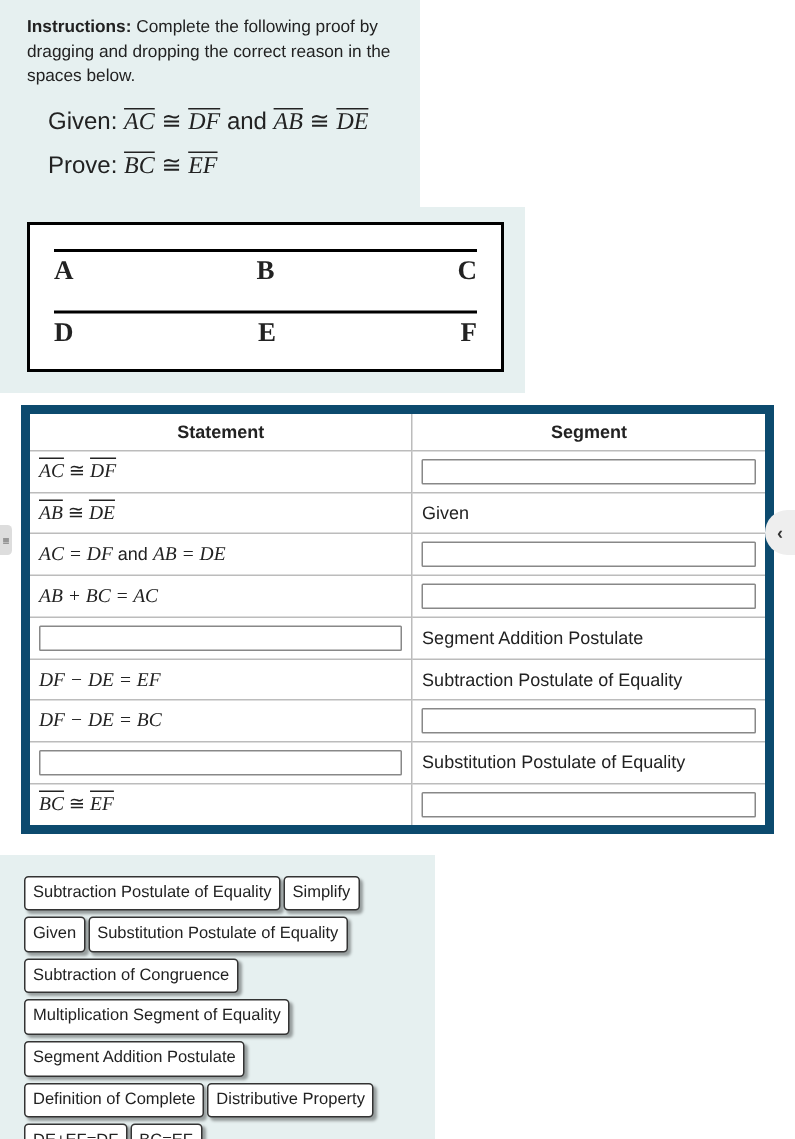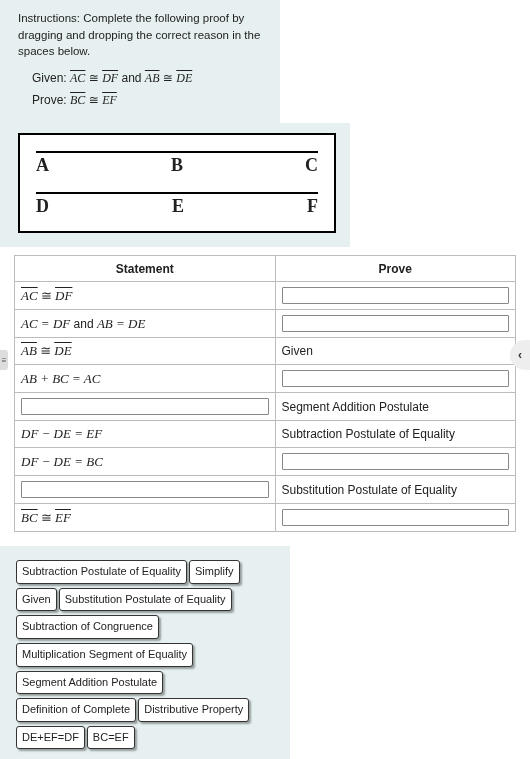--- a/index.html
+++ b/index.html
@@ -32,42 +32,42 @@
     border-radius: 15px 0 0 15px;
     display:flex;align-items:center;justify-content:center;
     font-size:12px;color:#333;font-weight:bold;
   }
   .top-panel {
     background: #e6f0f0;
     padding: 10px 12px 12px 18px;
     width: 280px;
   }
   .instructions { line-height: 1.45; font-size: 11.5px; }
-  .instructions b { font-weight: normal; margin-top: 18px; }
-  .givprove { margin-top:8px; padding-left:14px; font-size:12px; line-height:1.8;}
+  .instructions b { font-weight: bold; margin-top: 18px; }
+  .givprove { margin-top:8px; padding-left:14px; font-size:16px; line-height:1.8;}
   .ov { text-decoration: overline; font-style: italic; font-family: 'Times New Roman', serif;}
   .mi { font-style: italic; font-family: 'Times New Roman', serif; }
 
   .figure-wrap { padding: 10px 14px 14px 18px; background:#e6f0f0; width:350px;}
   .figure {
     border: 2px solid #000;
     background:#fff;
     padding: 12px 16px 14px 16px;
   }
   .seg {
     border-top: 2px solid #000;
     height: 0;
     margin: 4px 0 2px 0;
   }
   .labels { display:flex; justify-content:space-between; font-weight:bold; font-size:18px; font-family:'Times New Roman',serif;}
   .gap { height: 12px; }
 
   .proof-table {
     margin: 8px 14px 0 14px;
-    border: 1px solid #0c4a6e;
+    border: 6px solid #0c4a6e;
     border-collapse: collapse;
     width: calc(100% - 28px);
   }
   .proof-table th, .proof-table td {
     border: 1px solid #bcbcbc;
     padding: 5px 6px;
     font-size: 12px;
     vertical-align: middle;
     height: 26px;
   }
@@ -147,39 +147,39 @@
       <span>E</span>
       <span>F</span>
     </div>
   </div>
 </div>
 
 <table class="proof-table">
   <thead>
     <tr>
       <th class="stmt">Statement</th>
-      <th>Prove</th>
+      <th>Segment</th>
     </tr>
   </thead>
   <tbody id="proof-body">
       <tr>
         <td class="stmt"><span class="math"><span class="ov">AC</span> ≅ <span class="ov">DF</span></span></td>
         <td>
           <div class="dropzone"></div>
         </td>
       </tr>
       <tr>
-        <td class="stmt"><span class="math"><span class="mi">AC = DF</span></span><span> and </span><span class="math"><span class="mi">AB = DE</span></span></td>
-        <td>
-          <div class="dropzone"></div>
-        </td>
-      </tr>
-      <tr>
         <td class="stmt"><span class="math"><span class="ov">AB</span> ≅ <span class="ov">DE</span></span></td>
         <td>Given</td>
+      </tr>
+      <tr>
+        <td class="stmt"><span class="math"><span class="mi">AC = DF</span></span><span> and </span><span class="math"><span class="mi">AB = DE</span></span></td>
+        <td>
+          <div class="dropzone"></div>
+        </td>
       </tr>
       <tr>
         <td class="stmt"><span class="math mi">AB + BC = AC</span></td>
         <td>
           <div class="dropzone"></div>
         </td>
       </tr>
       <tr>
         <td class="stmt">
           <div class="dropzone"></div>

